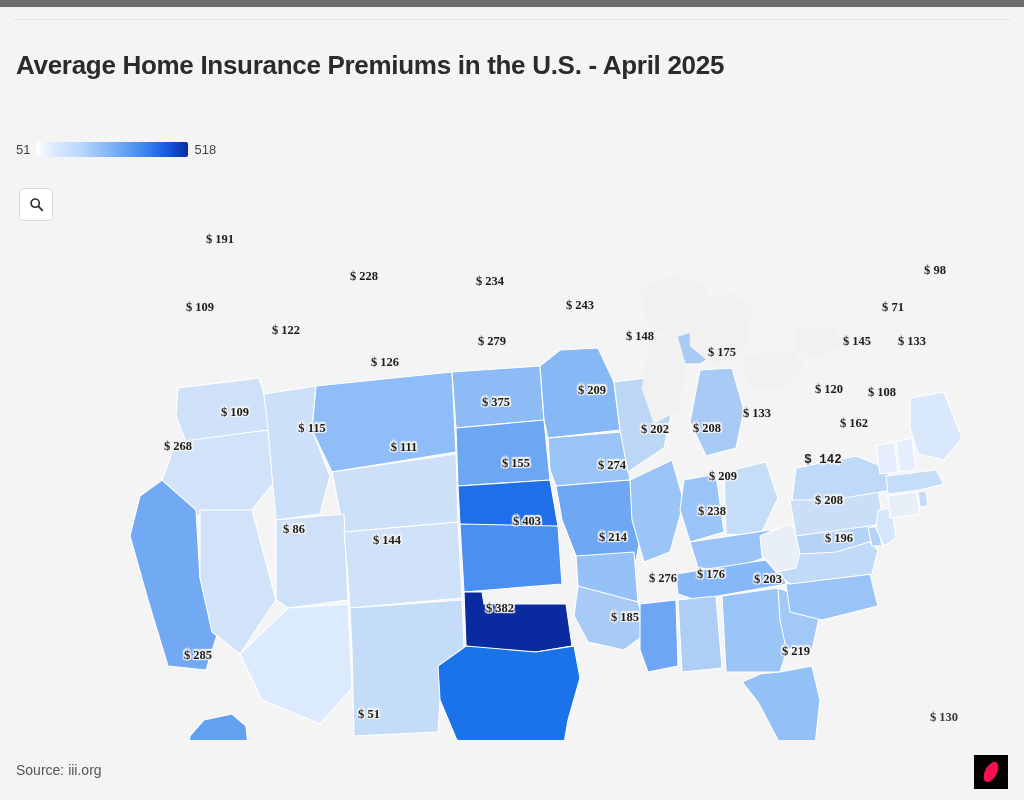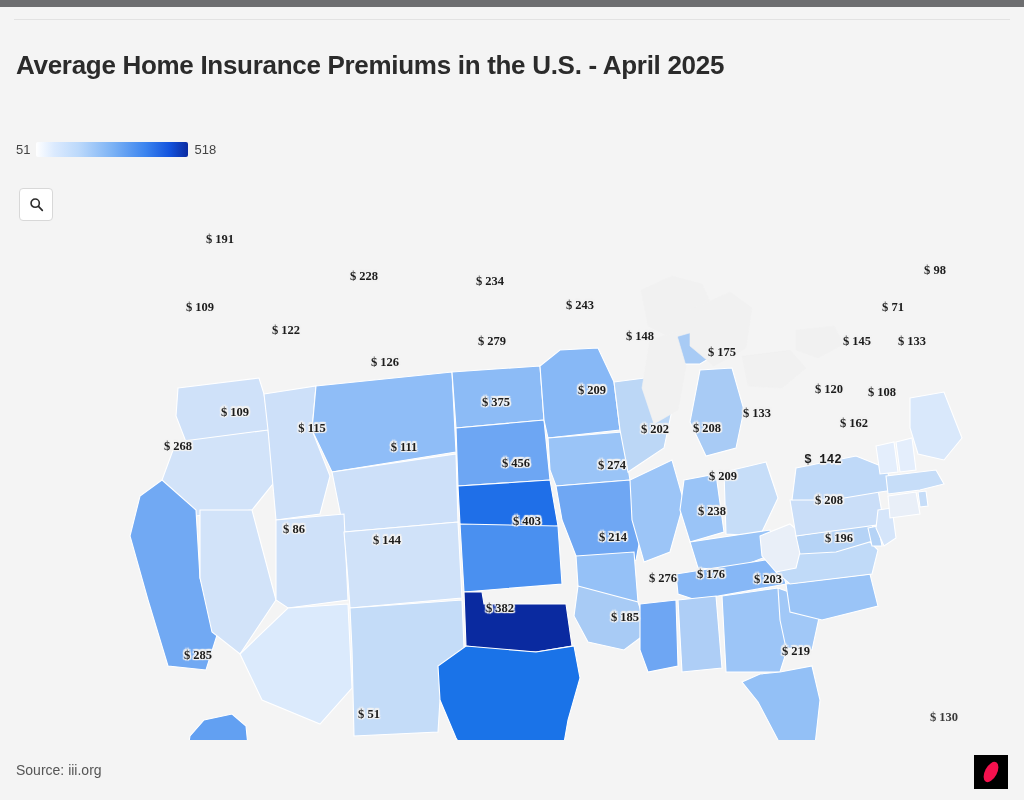--- a/index.html
+++ b/index.html
@@ -215,21 +215,21 @@
         <div class="vlabel" style="left: 829px; top: 209px; text-align: center;">$ 120</div>
         <div class="vlabel" style="left: 882px; top: 212px;">$ 108</div>
         <div class="vlabel" style="left: 235px; top: 232px;">$ 109</div>
         <div class="vlabel" style="left: 312px; top: 248px;">$ 115</div>
         <div class="vlabel" style="left: 655px; top: 249px;">$ 202</div>
         <div class="vlabel" style="left: 707px; top: 248px;">$ 208</div>
         <div class="vlabel" style="left: 757px; top: 233px;">$ 133</div>
         <div class="vlabel" style="left: 854px; top: 243px;">$ 162</div>
         <div class="vlabel" style="left: 178px; top: 266px;">$ 268</div>
         <div class="vlabel" style="left: 404px; top: 267px;">$ 111</div>
-        <div class="vlabel" style="left: 516px; top: 283px;">$ 456</div>
+        <div class="vlabel" style="left: 516px; top: 283px;">$ 155</div>
         <div class="vlabel" style="left: 612px; top: 285px;">$ 274</div>
         <div class="vlabel" style="left: 723px; top: 296px;">$ 209</div>
         <div class="vlabel" style="left: 823px; top: 280px; font-family: Liberation Mono, monospace;">$ 142</div>
         <div class="vlabel" style="left: 527px; top: 341px;">$ 403</div>
         <div class="vlabel" style="left: 712px; top: 331px;">$ 238</div>
         <div class="vlabel" style="left: 829px; top: 320px;">$ 208</div>
         <div class="vlabel" style="left: 294px; top: 349px;">$ 86</div>
         <div class="vlabel" style="left: 387px; top: 360px;">$ 144</div>
         <div class="vlabel" style="left: 613px; top: 357px;">$ 214</div>
         <div class="vlabel" style="left: 807px; top: 358px; margin-left: 32px;">$ 196</div>

